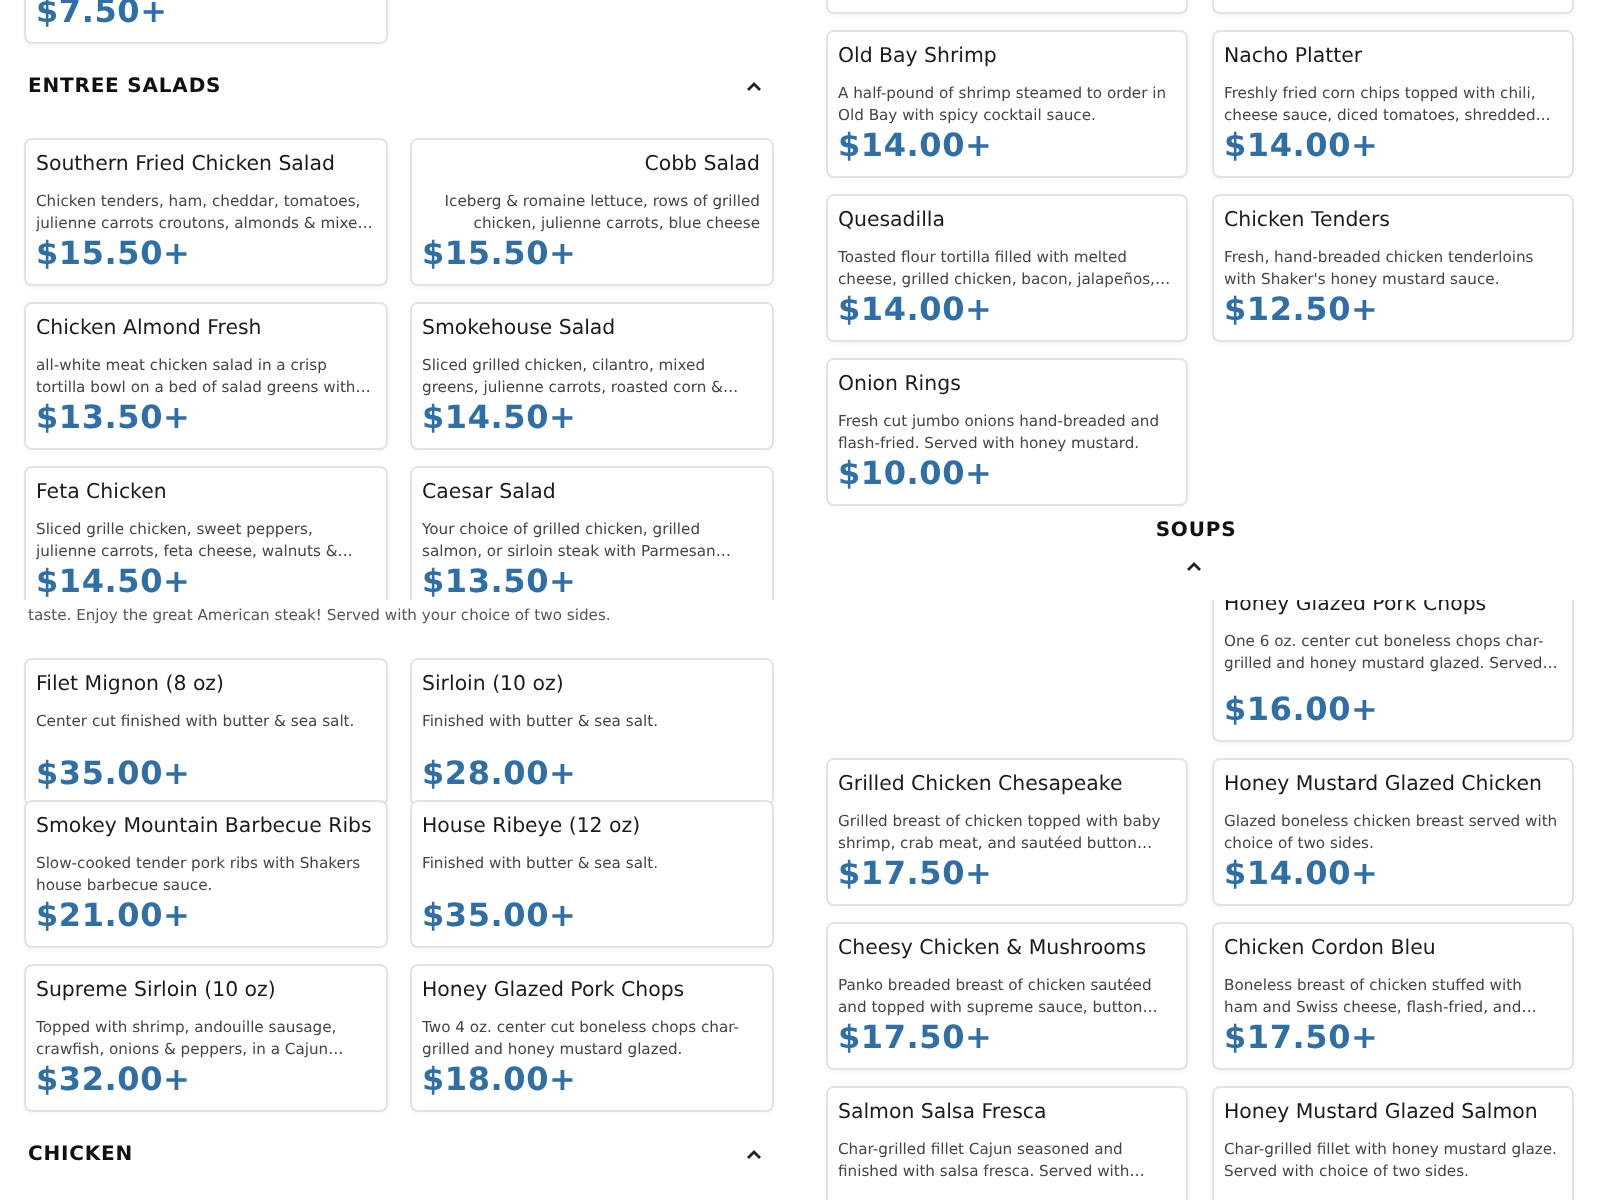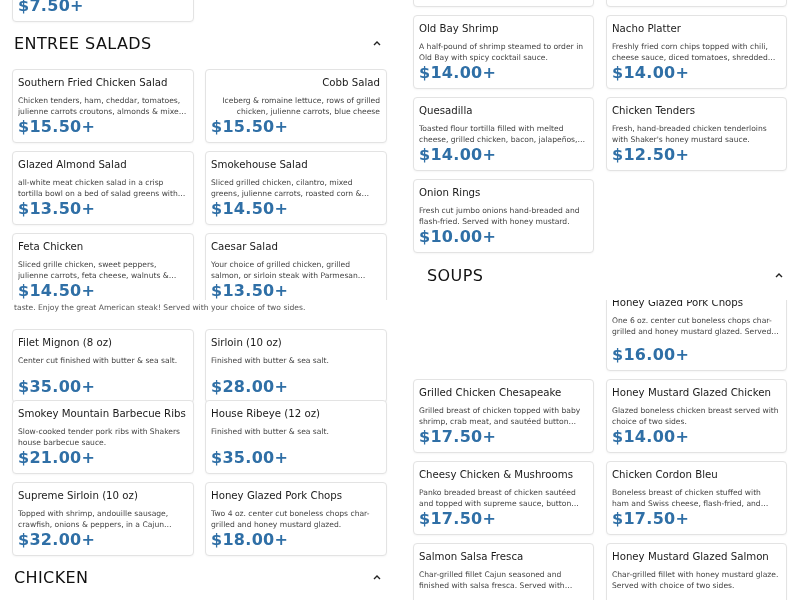--- a/index.html
+++ b/index.html
@@ -5,21 +5,21 @@
   * { box-sizing: border-box; margin: 0; padding: 0; }
   html, body { width: 800px; height: 600px; overflow: hidden; background: #ffffff; }
   body { font-family: "DejaVu Sans", sans-serif; color: #1a1a1a; position: relative; }
 
   .panel { position: absolute; overflow: hidden; background: #ffffff; }
 
   .section-header {
     position: absolute; left: 14px; right: 14px; height: 30px;
     display: flex; align-items: center; justify-content: space-between;
   }
-  .section-title { font-size: 16px; font-weight: normal; letter-spacing: 0.4px; color: #111; }
+  .section-title { font-size: 10px; font-weight: bold; letter-spacing: 0.4px; color: #111; }
   .chevron {
     width: 14px; height: 14px; display: flex; align-items: center; justify-content: center;
     cursor: pointer; margin-right: 2px;
   }
   .chevron svg { width: 8px; height: 6px; }
 
   .card {
     position: absolute; width: 181px; height: 74px;
     border: 1px solid #e3e3e3; border-radius: 4px; background: #fff;
     box-shadow: 0 1px 2px rgba(0,0,0,0.04);
@@ -57,21 +57,21 @@
     <div class="card-title">Southern Fried Chicken Salad</div>
     <div class="card-desc">Chicken tenders, ham, cheddar, tomatoes, julienne carrots croutons, almonds &amp; mixed greens.</div>
     <span class="card-price">$15.50+</span>
   </div>
   <div class="card" style="left:205px; top:69px; width:182px;text-align:right;">
     <div class="card-title">Cobb Salad</div>
     <div class="card-desc">Iceberg &amp; romaine lettuce, rows of grilled chicken, julienne carrots, blue cheese crumbles.</div>
     <span class="card-price">$15.50+</span>
   </div>
   <div class="card" style="left:12px; top:151px; width:182px;">
-    <div class="card-title">Glazed Almond Salad</div>
+    <div class="card-title">Chicken Almond Fresh</div>
     <div class="card-desc">all-white meat chicken salad in a crisp tortilla bowl on a bed of salad greens with tomatoes and almonds.</div>
     <span class="card-price">$13.50+</span>
   </div>
   <div class="card" style="left:205px; top:151px; width:182px;">
     <div class="card-title">Smokehouse Salad</div>
     <div class="card-desc">Sliced grilled chicken, cilantro, mixed greens, julienne carrots, roasted corn &amp; black beans with chipotle.</div>
     <span class="card-price">$14.50+</span>
   </div>
   <div class="card" style="left:12px; top:233px; width:182px;">
     <div class="card-title">Feta Chicken</div>
@@ -152,21 +152,21 @@
     <div class="card-title">Chicken Tenders</div>
     <div class="card-desc">Fresh, hand-breaded chicken tenderloins with Shaker's honey mustard sauce.</div>
     <span class="card-price">$12.50+</span>
   </div>
   <div class="card" style="left:13px; top:179px; width:181px;">
     <div class="card-title">Onion Rings</div>
     <div class="card-desc">Fresh cut jumbo onions hand-breaded and flash-fried. Served with honey mustard.</div>
     <span class="card-price">$10.00+</span>
   </div>
 
-  <div class="section-header" style="top:260px; left:27px; right:12px;">
+  <div class="section-header" style="top:260px; left:8px; right:12px;flex-direction:column;">
     <span class="section-title">SOUPS</span>
     <span class="chevron">
       <svg viewBox="0 0 8 6">
           <path d="M1 5 L4 2 L7 5" fill="none" stroke="#222" stroke-width="1.4"></path>
         </svg>
     </span>
   </div>
 </div>
 
 <div class="panel" style="left:400px; top:300px; width:400px; height:300px;">

